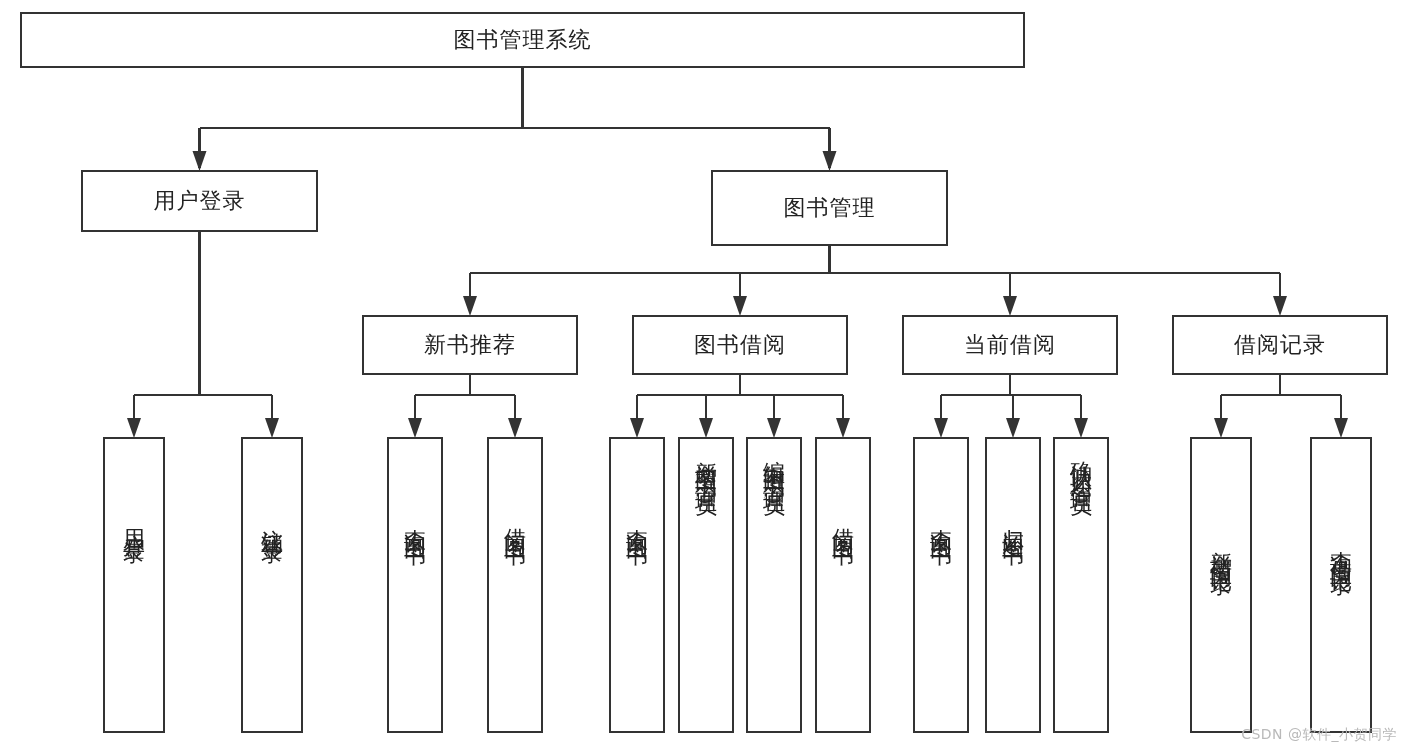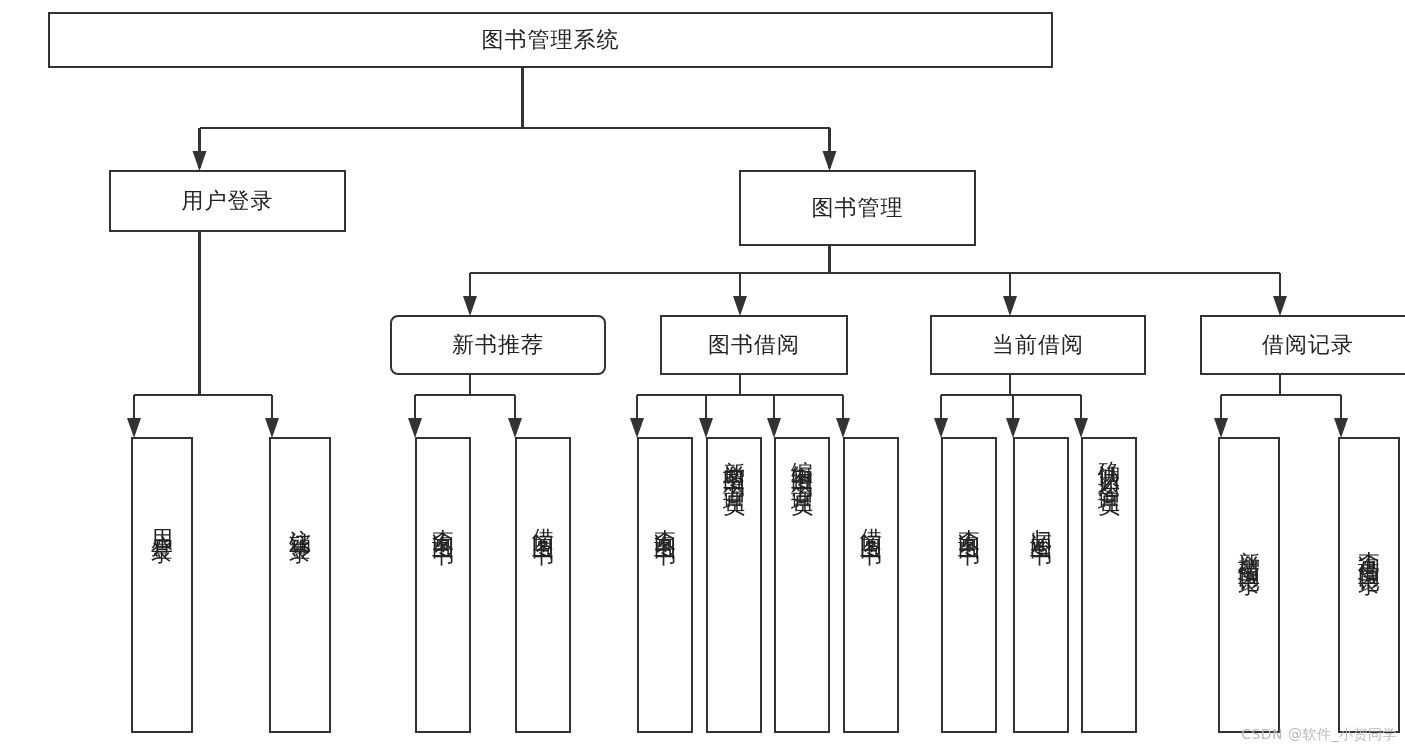--- a/index.html
+++ b/index.html
@@ -22,21 +22,20 @@
   }
   .node-box {
     position: absolute;
     box-sizing: border-box;
     background: #ffffff;
     border: 2.5px solid #333333;
     display: flex;
     align-items: center;
     justify-content: center;
     overflow: hidden;
-    margin-left: 28px;
   }
   .node-label-h {
     font-size: 22px;
     color: #222222;
     letter-spacing: 1px;
     line-height: 1.1;
     white-space: nowrap;
     text-align: center;
   }
   .node-box.vertical {
@@ -144,24 +143,24 @@
   <div id="node-layer">
       <div class="node-box" style="left: 20px; top: 12px; width: 1005px; height: 56px;">
         <span class="node-label-h">图书管理系统</span>
       </div>
       <div class="node-box" style="left: 81px; top: 170px; width: 237px; height: 62px;">
         <span class="node-label-h">用户登录</span>
       </div>
       <div class="node-box" style="left: 711px; top: 170px; width: 237px; height: 76px;">
         <span class="node-label-h">图书管理</span>
       </div>
-      <div class="node-box" style="left: 362px; top: 315px; width: 216px; height: 60px; border-radius: 8px;">
+      <div class="node-box" style="left: 362px; top: 315px; width: 216px; height: 60px;">
         <span class="node-label-h">新书推荐</span>
       </div>
-      <div class="node-box" style="left: 632px; top: 315px; width: 188px; height: 60px;">
+      <div class="node-box" style="left: 632px; top: 315px; width: 216px; height: 60px;">
         <span class="node-label-h">图书借阅</span>
       </div>
       <div class="node-box" style="left: 902px; top: 315px; width: 216px; height: 60px;">
         <span class="node-label-h">当前借阅</span>
       </div>
       <div class="node-box" style="left: 1172px; top: 315px; width: 216px; height: 60px;">
         <span class="node-label-h">借阅记录</span>
       </div>
       <div class="node-box vertical mid-text" style="left: 103px; top: 437px; width: 62px; height: 296px;">
         <span class="node-label-v">用户登录</span>

